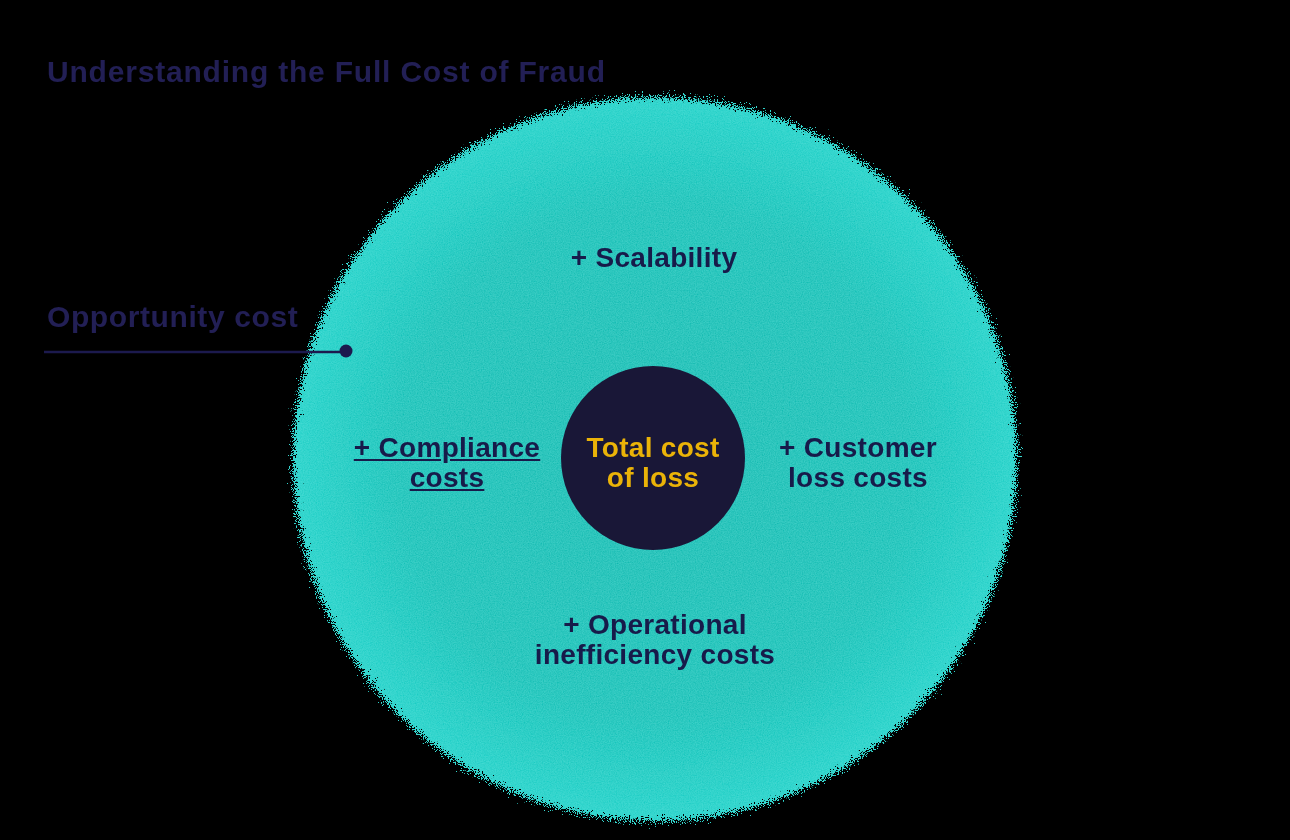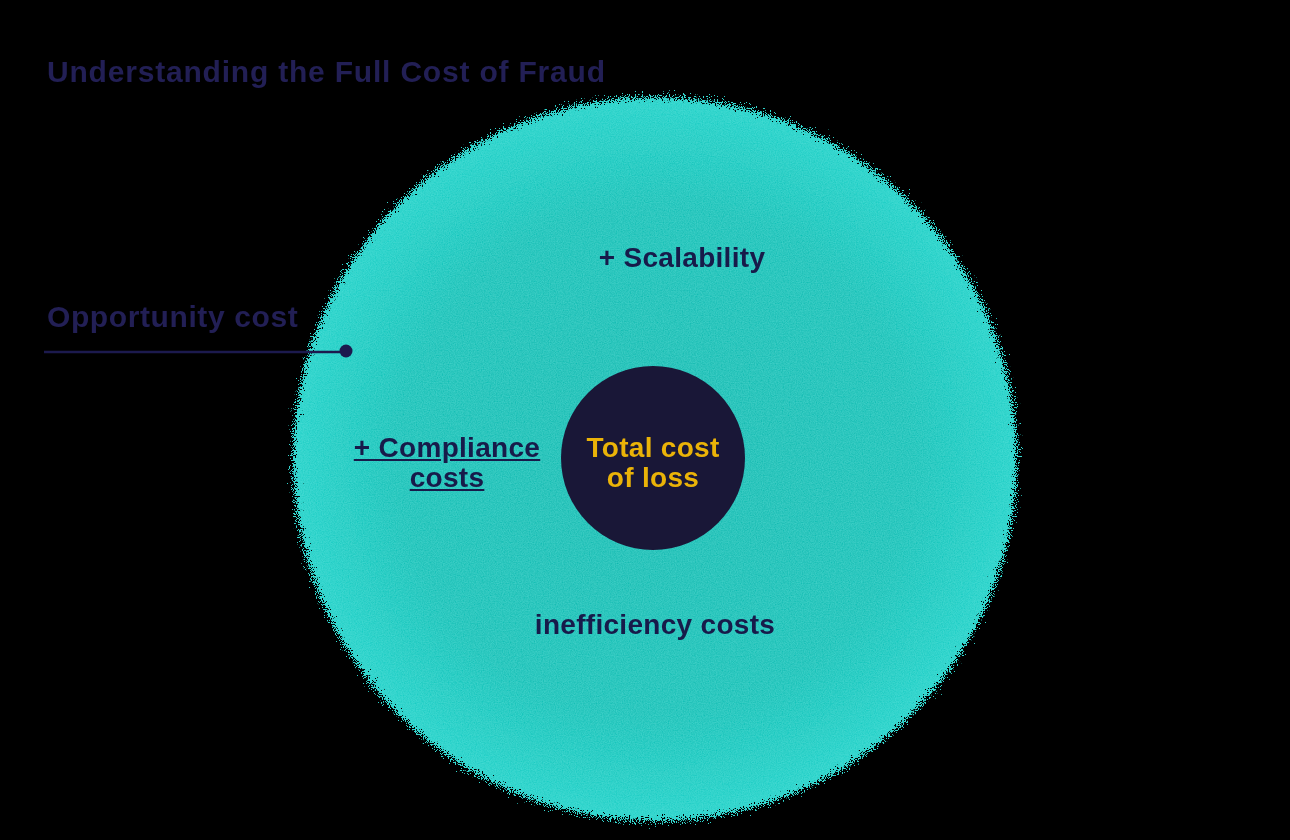--- a/index.html
+++ b/index.html
@@ -42,21 +42,21 @@
     color: #221f55;
   }
   .factor {
     transform: translateX(-50%);
     text-align: center;
     font-size: 28px;
     line-height: 30px;
     letter-spacing: 0.3px;
     color: #171b4a;
   }
-  .factor--top    { left: 654px; top: 243px; margin-left: 28px; }
+  .factor--top    { left: 654px; top: 243px; }
   .factor--left   { left: 447px; top: 433px; text-decoration: underline; }
   .factor--right  { left: 858px; top: 433px; }
   .factor--bottom { left: 655px; top: 610px; }
   .center-label {
     left: 653px;
     top: 433px;
     transform: translateX(-50%);
     text-align: center;
     font-size: 28px;
     line-height: 30px;
@@ -103,22 +103,27 @@
 
   <div class="txt factor factor--top">
     <div>+ Scalability</div>
   </div>
 
   <div class="txt factor factor--left">
     <div>+ Compliance</div>
     <div>costs</div>
   </div>
 
+  <div class="txt factor factor--right">
+    <div>+ Customer</div>
+    <div>loss costs</div>
+  </div>
 
   <div class="txt factor factor--bottom">
+    <div>+ Operational</div>
     <div>inefficiency costs</div>
   </div>
 
   <div class="txt center-label">
     <div>Total cost</div>
     <div>of loss</div>
   </div>
 
 </div>
 

